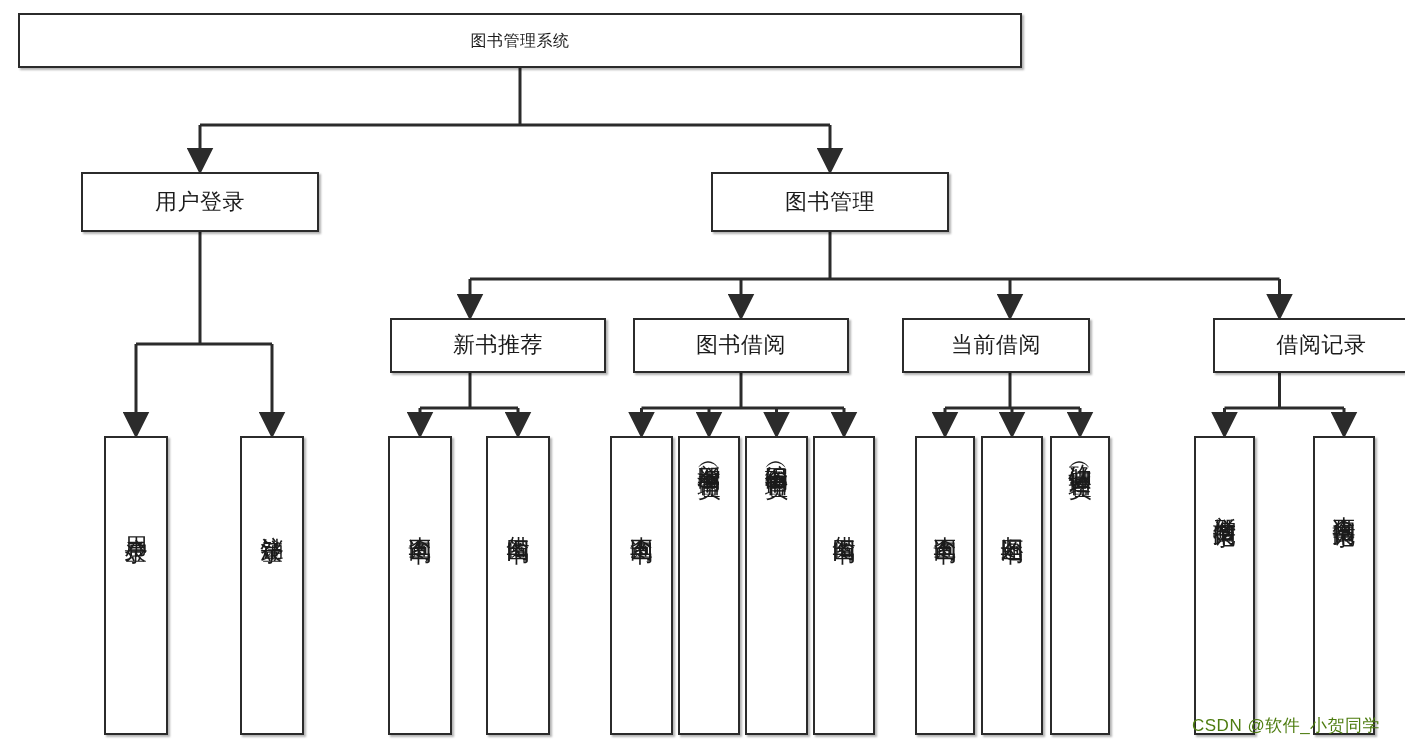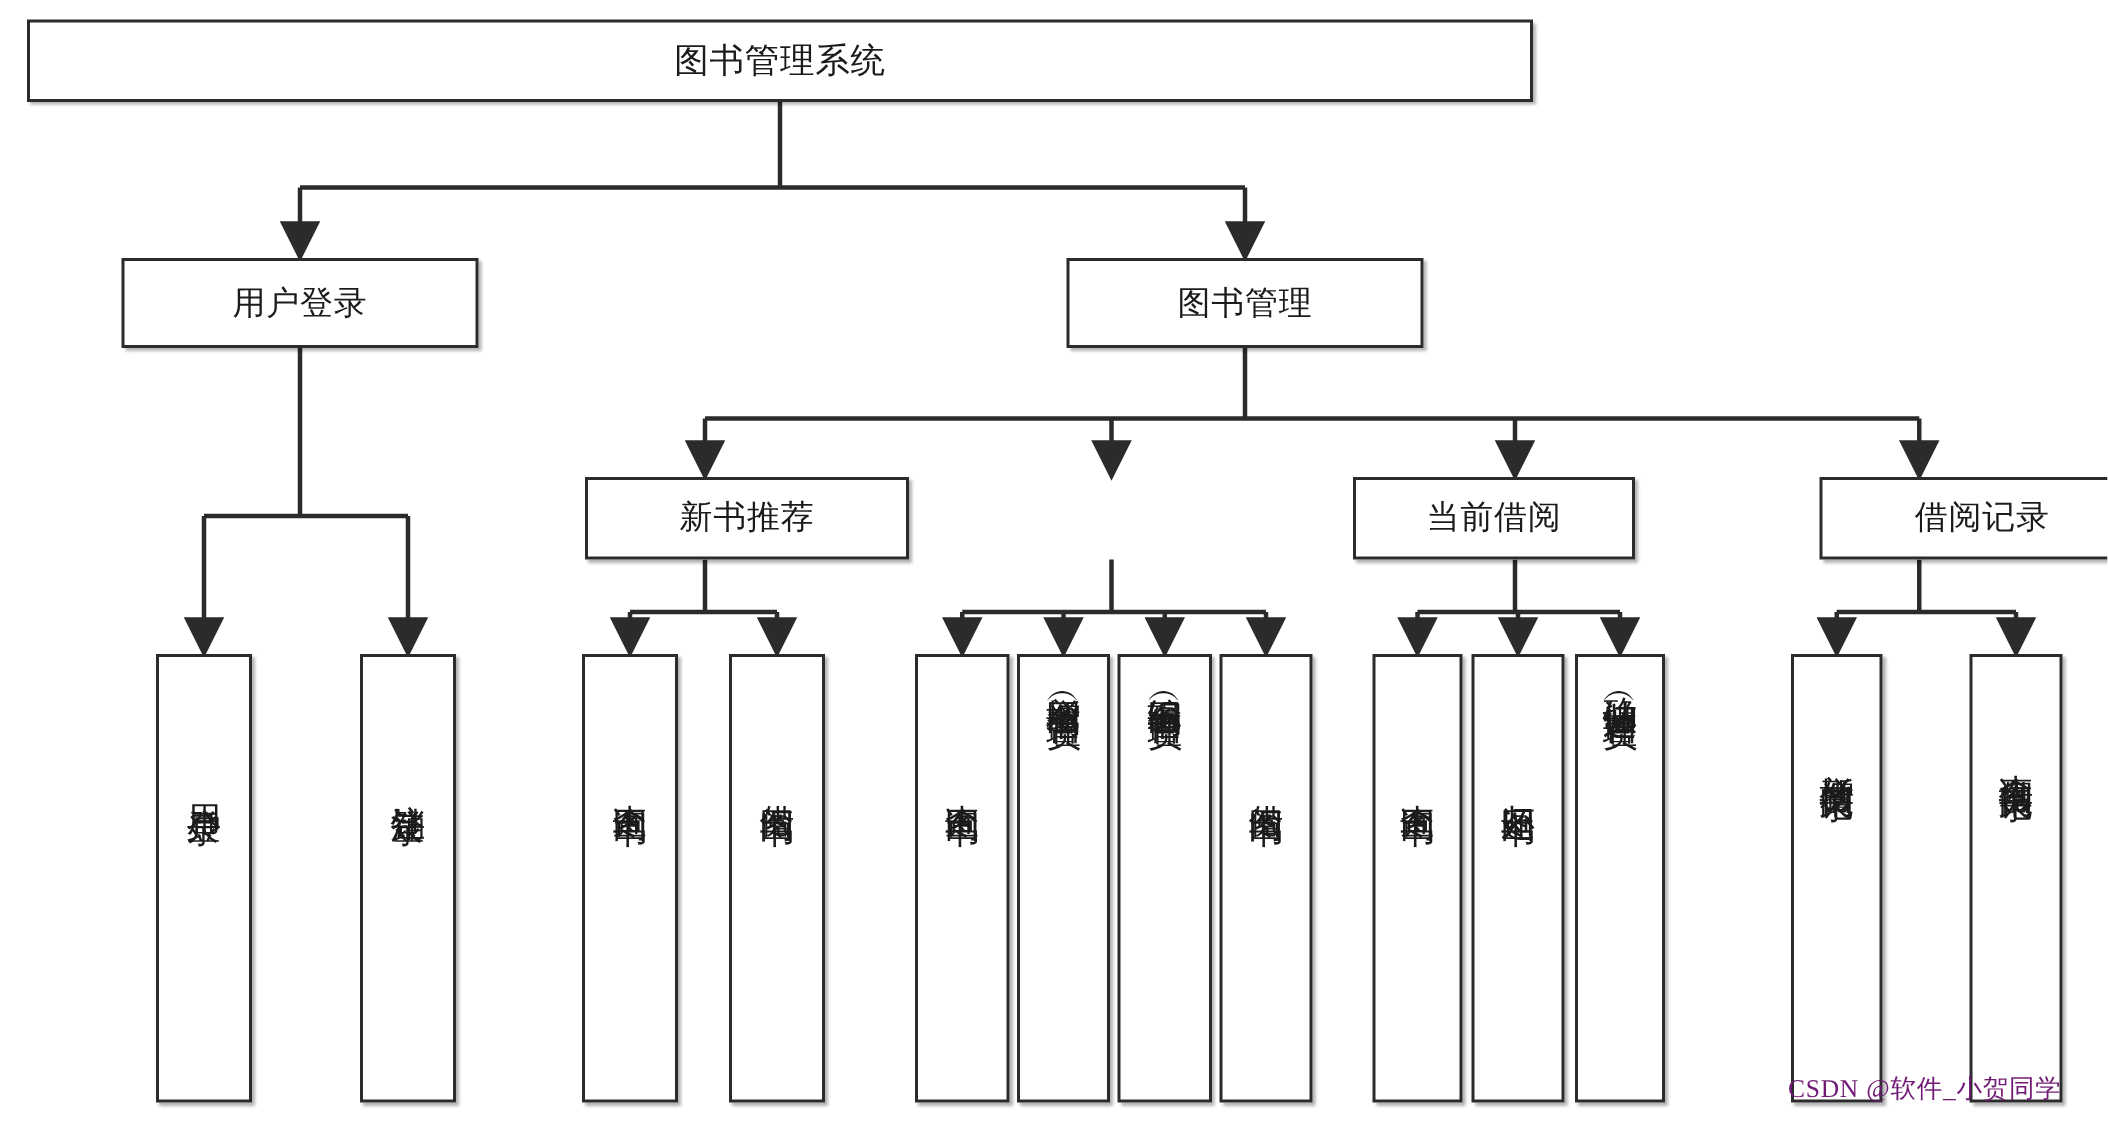--- a/index.html
+++ b/index.html
@@ -40,21 +40,21 @@
     color: #1b1b1b;
     line-height: 1.12;
     letter-spacing: 0.5px;
     white-space: nowrap;
   }
   
   .node.horiz .label {
     font-size: 22px;
   }
   .node.root .label {
-    font-size: 23px;
+    font-size: 16px;
   }
   
   .node.leaf {
     align-items: flex-start;
     justify-content: center;
     padding-top: 8px;
   }
   .node.leaf .label {
     writing-mode: vertical-rl;
     text-orientation: upright;
@@ -65,26 +65,25 @@
     text-align: start;
   }
   .node.leaf.pad-mid {
     padding-top: 60px;
   }
   .node.leaf.pad-low {
     padding-top: 80px;
   }
   .watermark {
     position: absolute;
-    color: #701a75;
+    color: #4d7c0f;
     font-size: 17px;
     letter-spacing: 0.5px;
     white-space: nowrap;
     user-select: none;
-    font-family: Liberation Serif, serif;
   }
 </style>
 </head>
 <body>
 
 <div id="canvas">
 
   <svg id="connectors" viewBox="0 0 1405 747" xmlns="http://www.w3.org/2000/svg">
     <defs>
       <marker id="arrow" viewBox="0 0 12 12" refX="10" refY="6" markerWidth="9" markerHeight="9" orient="auto-start-reverse">
@@ -135,20 +134,23 @@
   <div class="node horiz" style="left: 81px; top: 172px; width: 238px; height: 60px;">
     <span class="label">用户登录</span>
   </div>
   <div class="node horiz" style="left: 711px; top: 172px; width: 238px; height: 60px;">
     <span class="label">图书管理</span>
   </div>
 
   <div class="node horiz" style="left: 362px; top: 318px; width: 216px; height: 55px; margin-left: 28px;">
     <span class="label">新书推荐</span>
   </div>
+  <div class="node horiz" style="left: 633px; top: 318px; width: 216px; height: 55px;">
+    <span class="label">图书借阅</span>
+  </div>
   <div class="node horiz" style="left: 902px; top: 318px; width: 188px; height: 55px;">
     <span class="label">当前借阅</span>
   </div>
   <div class="node horiz" style="left: 1213px; top: 318px; width: 217px; height: 55px;">
     <span class="label">借阅记录</span>
   </div>
 
   <div class="node leaf pad-low" style="left: 104px; top: 436px; width: 64px; height: 299px;">
     <span class="label">用户登录</span>
   </div>

